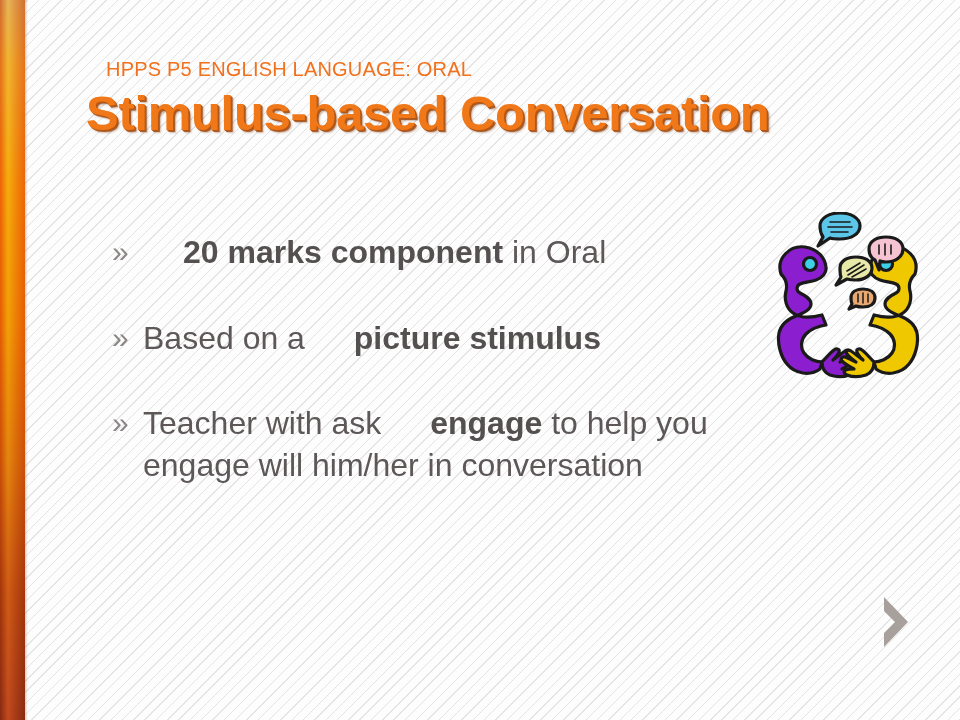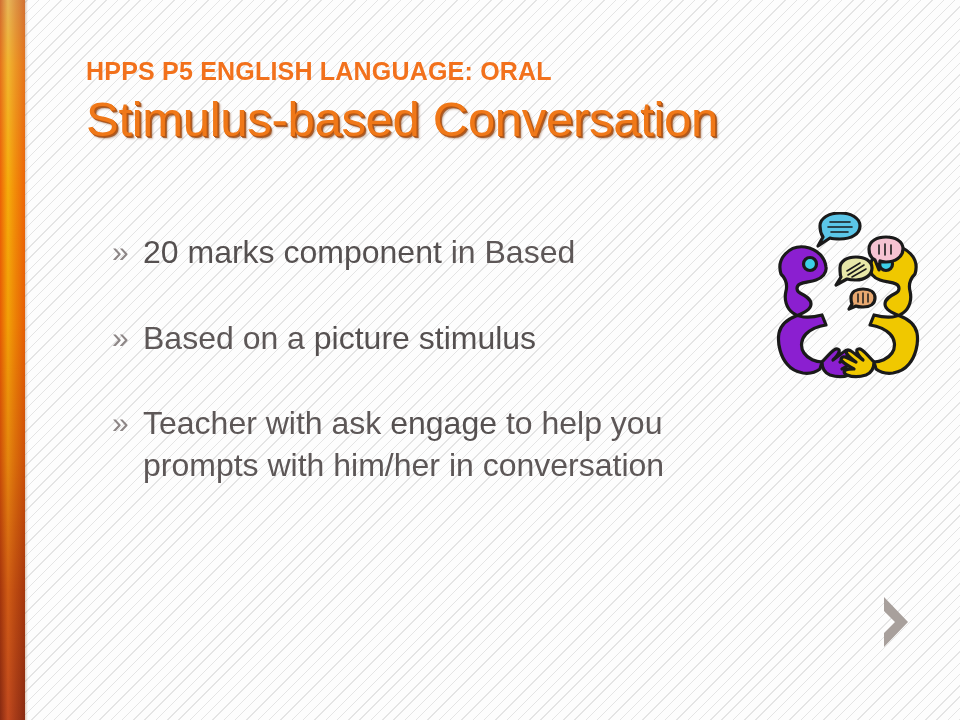--- a/index.html
+++ b/index.html
@@ -61,31 +61,32 @@
   }
 
   
   #title-block {
     position: absolute;
     left: 86px;
     top: 58px;
     width: 800px;
   }
   #eyebrow {
-    font-size: 25px;
-    font-weight: bold;
+    font-size: 20px;
+    font-weight: normal;
     color: #f2711c;
     letter-spacing: 0.2px;
     line-height: 1.1;
     white-space: nowrap;
+    margin-left: 20px;
   }
   #main-title {
     margin-top: 6px;
     font-size: 49px;
-    font-weight: normal;
+    font-weight: bold;
     color: #f07818;
     line-height: 1.12;
     letter-spacing: -0.3px;
     white-space: nowrap;
     text-shadow:
       1px 1px 0 #b85510,
       2px 2px 0 rgba(150,66,10,0.75),
       3px 3px 2px rgba(120,52,8,0.35);
   }
 
@@ -108,22 +109,23 @@
     flex: 0 0 auto;
     width: 31px;
     color: #8d8686;
     font-size: 30px;
     line-height: 1.34;
   }
   .bullet-text {
     flex: 1 1 auto;
   }
   .bullet-text b {
-    font-weight: normal;
+    font-weight: bold;
     color: #555050;
+    margin-left: 40px;
   }
 
   
   #clipart {
     position: absolute;
     left: 748px;
     top: 212px;
     width: 200px;
     height: 190px;
   }
@@ -147,29 +149,29 @@
   <div id="accent-bar-edge"></div>
 
   <div id="title-block">
     <div id="eyebrow">HPPS P5 ENGLISH LANGUAGE: ORAL</div>
     <div id="main-title">Stimulus-based Conversation</div>
   </div>
 
   <div id="bullet-list">
       <div class="bullet-item">
         <span class="bullet-marker">»</span>
-        <span class="bullet-text"><b>20 marks component</b><span> in Based</span></span>
+        <span class="bullet-text"><b>20 marks component</b><span> in Oral</span></span>
       </div>
       <div class="bullet-item">
         <span class="bullet-marker">»</span>
         <span class="bullet-text"><span>Based on a </span><b>picture stimulus</b></span>
       </div>
       <div class="bullet-item">
         <span class="bullet-marker">»</span>
-        <span class="bullet-text"><span>Teacher with ask </span><b>engage</b><span> to help you prompts with him/her in conversation</span></span>
+        <span class="bullet-text"><span>Teacher with ask </span><b>engage</b><span> to help you engage will him/her in conversation</span></span>
       </div>
     </div>
 
   <div id="clipart">
     <svg viewBox="0 0 200 190" width="200" height="190" xmlns="http://www.w3.org/2000/svg">
       <g stroke="#1a1a1a" stroke-width="3.2" stroke-linejoin="round" stroke-linecap="round">
 
         <path fill="#8b1fd0" d="M33 62 C28 46 42 33 57 35 C70 37 77 46 78 55 C79 61 74 66 68 68
                  C62 70 56 70 52 72 C48 74 48 79 52 81 C58 84 63 87 63 92
                  C63 98 55 101 48 104 C40 107 33 112 31 121

